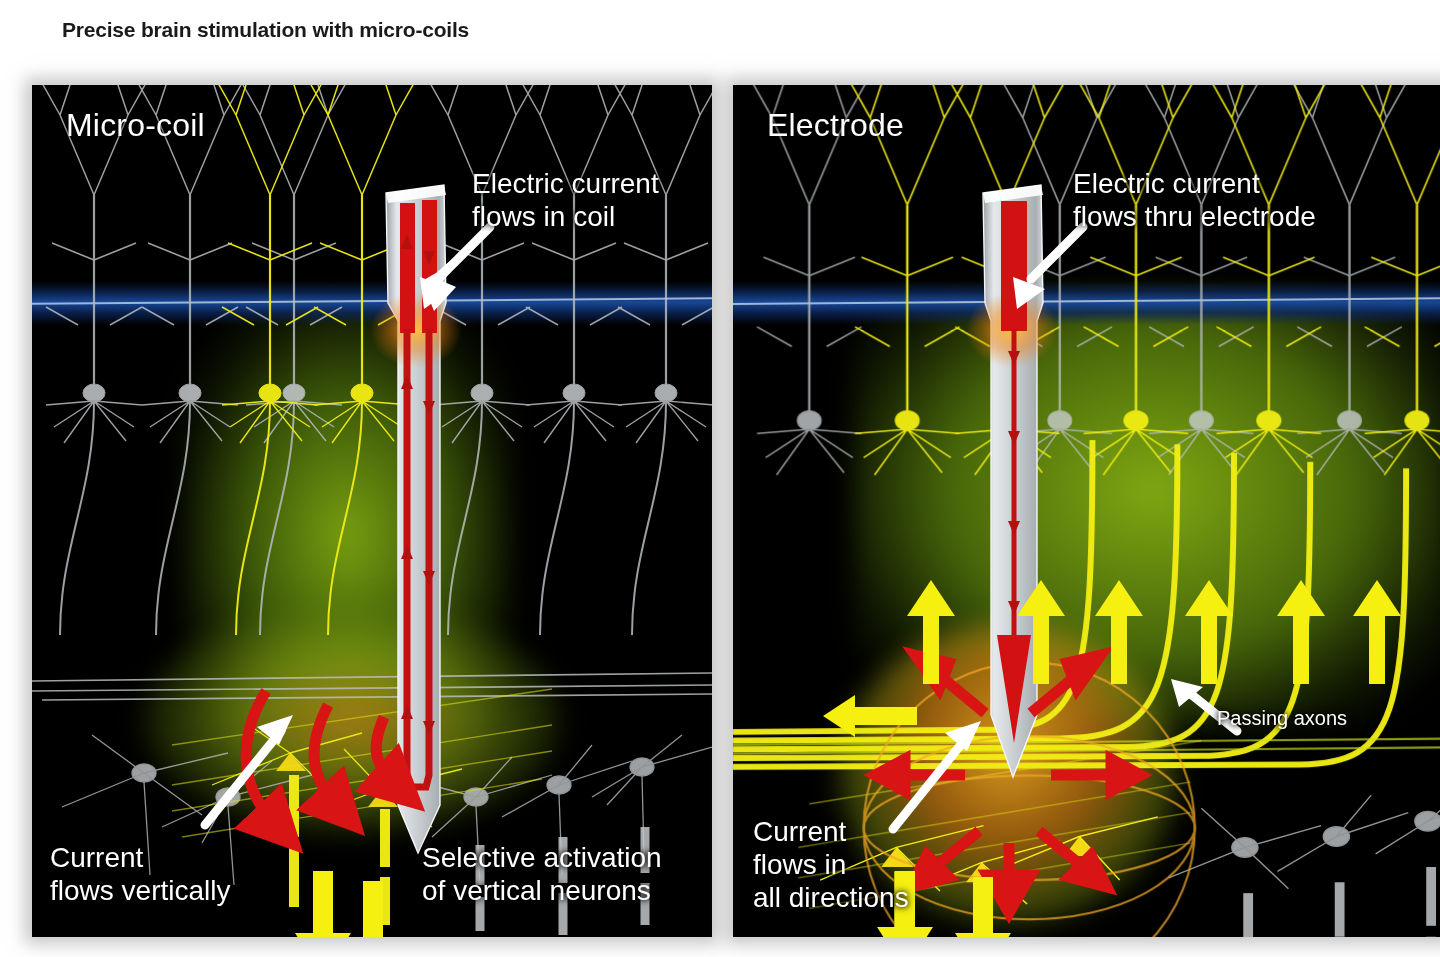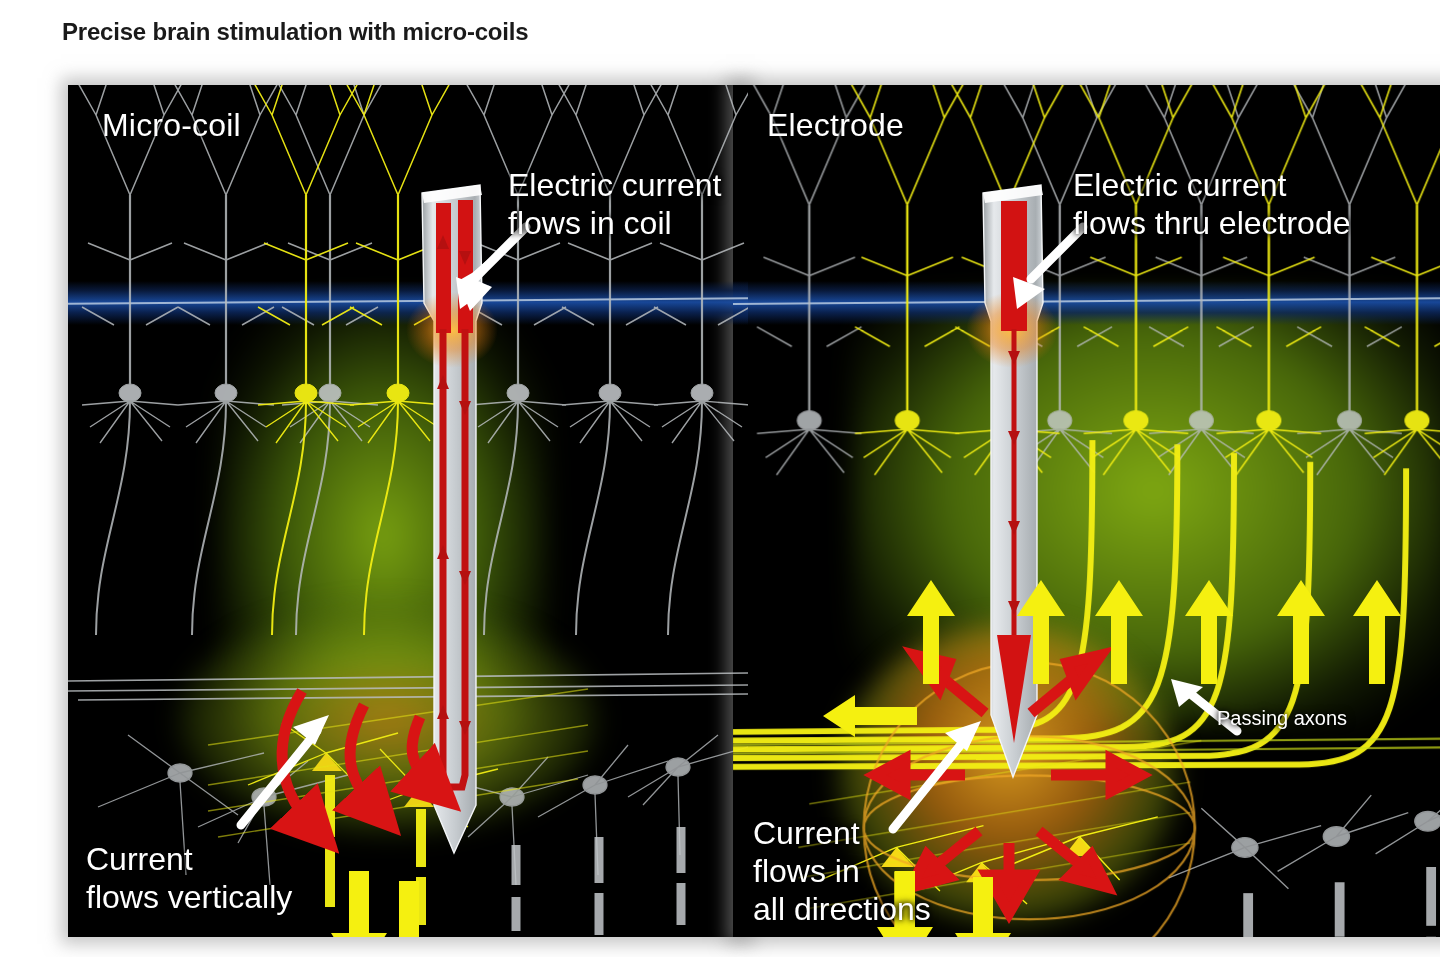--- a/index.html
+++ b/index.html
@@ -7,31 +7,31 @@
     width:1440px;height:957px;
     background:#ffffff;
     font-family:"Liberation Sans", sans-serif;
     overflow:hidden;
     position:relative;
   }
   #figure{position:absolute;inset:0;}
 
   .fig-title{
     position:absolute;left:62px;top:18px;
-    font-size:24px;font-weight:bold;color:#1a1a1a;
+    font-size:21px;font-weight:bold;color:#1a1a1a;
     letter-spacing:-0.2px;white-space:nowrap;
   }
 
   .panel{
     position:absolute;top:85px;height:852px;
     background:#000000;
     overflow:hidden;
     box-shadow:0 0 16px 7px rgba(150,150,150,.55);
   }
-  #panel-left{left:32px;width:680px;margin-left:36px;}
+  #panel-left{left:32px;width:680px;}
   #panel-right{left:733px;width:733px;}
 
   .panel-label{
     position:absolute;top:22px;left:34px;
     color:#fff;font-size:32px;font-weight:400;
     letter-spacing:.2px;z-index:40;
     text-shadow:0 0 4px #000;
   }
 
   
@@ -57,21 +57,21 @@
 
   
   .neurons{position:absolute;inset:0;z-index:6;}
 
   
   .probe{position:absolute;z-index:20;}
 
   
   .anno{
     position:absolute;color:#ffffff;z-index:45;
-    font-size:32px;line-height:1.18;
+    font-size:28px;line-height:1.18;
     text-shadow:0 0 5px #000,0 0 9px #000;
     white-space:pre-line;
   }
 
   .arrow-svg{position:absolute;z-index:44;pointer-events:none;overflow:visible;}
 </style>
 </head>
 <body>
 
 <div id="figure">
@@ -230,20 +230,22 @@
       <polygon points="22,84 18,52 50,64" fill="#ffffff"></polygon>
     </svg>
 
     <div class="anno" style="left:18px;top:756px;">Current
 flows vertically</div>
     <svg class="arrow-svg" style="left:165px;top:612px;width:110px;height:135px;" viewBox="0 0 110 135">
       <path d="M8,128 L84,34" stroke="#ffffff" stroke-width="9" stroke-linecap="round"></path>
       <polygon points="96,18 60,30 82,48" fill="#ffffff"></polygon>
     </svg>
 
+    <div class="anno" style="left:390px;top:756px;">Selective activation
+of vertical neurons</div>
 
     <svg class="arrow-svg" style="left:255px;top:786px;width:130px;height:120px;" viewBox="0 0 130 120">
       <g fill="#f5f010">
         <path d="M26,0 L26,62 L8,62 L36,106 L64,62 L46,62 L46,0 Z"></path>
         <path d="M94,10 L94,70 L76,70 L104,112 L132,70 L114,70 L114,10 Z" transform="translate(-18,0)"></path>
       </g>
     </svg>
   </div>
 
   <div class="panel" id="panel-right">

